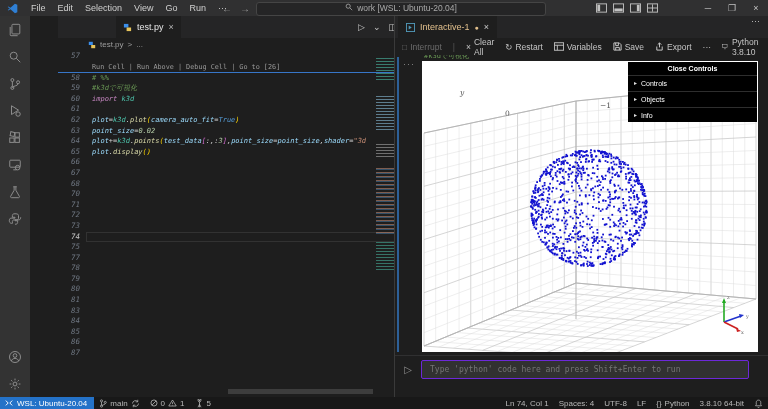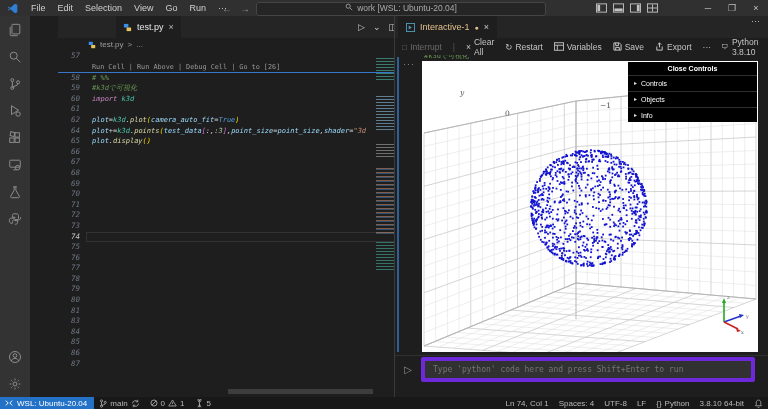--- a/index.html
+++ b/index.html
@@ -77,21 +77,21 @@
   .plot-label{position:absolute;color:#555;font-family:"DejaVu Serif",serif;font-size:7.5px;}
   .plot-label.it{font-style:italic;}
   .ctrl-panel{position:absolute;left:206px;top:1px;width:129px;height:60px;background:#000;color:#fff;
               font-size:7px;z-index:5;}
   .ctrl-head{height:13px;line-height:13px;text-align:center;font-weight:bold;font-size:7px;}
   .ctrl-row{height:15px;line-height:15px;border-top:1px solid #2e2e2e;padding-left:6px;display:flex;gap:4px;align-items:center;}
   .ctrl-row .arr{font-size:6px;color:#ddd;}
   .inputrow{position:absolute;left:0;right:0;bottom:14px;height:27px;border-top:1px solid #303031;
             display:flex;align-items:center;background:#1e1e1e;}
   .prompt{width:26px;text-align:center;color:#8f8f8f;font-size:10px;}
-  .repl-input{width:318px;height:17px;background:#313131;border:4px solid #6d28d9;border-radius:2px;
+  .repl-input{width:318px;height:17px;background:#313131;border:1px solid #6d28d9;border-radius:2px;
               color:#8a8a8a;font-family:"DejaVu Sans Mono",monospace;font-size:8px;padding:0 0 0 8px;outline:none;}
   
   .statusbar{position:absolute;left:0;bottom:0;width:768px;height:12px;background:#181818;
              display:flex;align-items:center;font-size:8px;color:#b8b8b8;z-index:40;}
   .sb-remote{height:12px;background:#2472c8;color:#fff;display:flex;align-items:center;gap:4px;
              padding:0 7px 0 5px;}
   .sb-item{display:flex;align-items:center;gap:3px;padding:0 5px;}
   .sb-item svg{stroke:#b8b8b8;fill:none;stroke-width:1;}
   .sb-right{margin-left:auto;display:flex;align-items:center;}
 </style>
@@ -245,33 +245,32 @@
     </div>
     <div class="codearea">
       <div id="code-lines">
           <div class="code-row"><span class="gut">57</span></div>
           <div class="lens-row">Run Cell | Run Above | Debug Cell | Go to [26]</div>
           <div class="code-row"><span class="gut">58</span><span class="tk-cm"># %%</span></div>
           <div class="code-row"><span class="gut">59</span><span class="tk-cm">#k3dで可視化</span></div>
           <div class="code-row"><span class="gut">60</span><span class="tk-kw">import</span><span class="tk-pl"> </span><span class="tk-mod">k3d</span></div>
           <div class="code-row"><span class="gut">61</span></div>
           <div class="code-row"><span class="gut">62</span><span class="tk-var">plot</span><span class="tk-op">=</span><span class="tk-mod">k3d</span><span class="tk-op">.</span><span class="tk-fn">plot</span><span class="tk-br">(</span><span class="tk-var">camera_auto_fit</span><span class="tk-op">=</span><span class="tk-kc">True</span><span class="tk-br">)</span></div>
+          <div class="code-row"><span class="gut">63</span><span class="tk-var">point_size</span><span class="tk-op">=</span><span class="tk-num">0.02</span></div>
           <div class="code-row"><span class="gut">64</span><span class="tk-var">plot</span><span class="tk-op">+=</span><span class="tk-mod">k3d</span><span class="tk-op">.</span><span class="tk-fn">points</span><span class="tk-br">(</span><span class="tk-var">test_data</span><span class="tk-br2">[</span><span class="tk-op">:,:</span><span class="tk-num">3</span><span class="tk-br2">]</span><span class="tk-op">,</span><span class="tk-var">point_size</span><span class="tk-op">=</span><span class="tk-var">point_size</span><span class="tk-op">,</span><span class="tk-var">shader</span><span class="tk-op">=</span><span class="tk-str">"3d</span></div>
           <div class="code-row"><span class="gut">65</span><span class="tk-var">plot</span><span class="tk-op">.</span><span class="tk-fn">display</span><span class="tk-br">(</span><span class="tk-br">)</span></div>
           <div class="code-row"><span class="gut">66</span></div>
           <div class="code-row"><span class="gut">67</span></div>
           <div class="code-row"><span class="gut">68</span></div>
-          <div class="code-row"><span class="gut">69</span></div>
           <div class="code-row"><span class="gut">70</span></div>
           <div class="code-row"><span class="gut">71</span></div>
           <div class="code-row"><span class="gut">72</span></div>
           <div class="code-row"><span class="gut">73</span></div>
           <div class="code-row cur"><span class="gut">74</span></div>
           <div class="code-row"><span class="gut">75</span></div>
-          <div class="code-row"><span class="gut">76</span></div>
           <div class="code-row"><span class="gut">77</span></div>
           <div class="code-row"><span class="gut">78</span></div>
           <div class="code-row"><span class="gut">79</span></div>
           <div class="code-row"><span class="gut">80</span></div>
           <div class="code-row"><span class="gut">81</span></div>
           <div class="code-row"><span class="gut">83</span></div>
           <div class="code-row"><span class="gut">84</span></div>
           <div class="code-row"><span class="gut">85</span></div>
           <div class="code-row"><span class="gut">86</span></div>
           <div class="code-row"><span class="gut">87</span></div>

